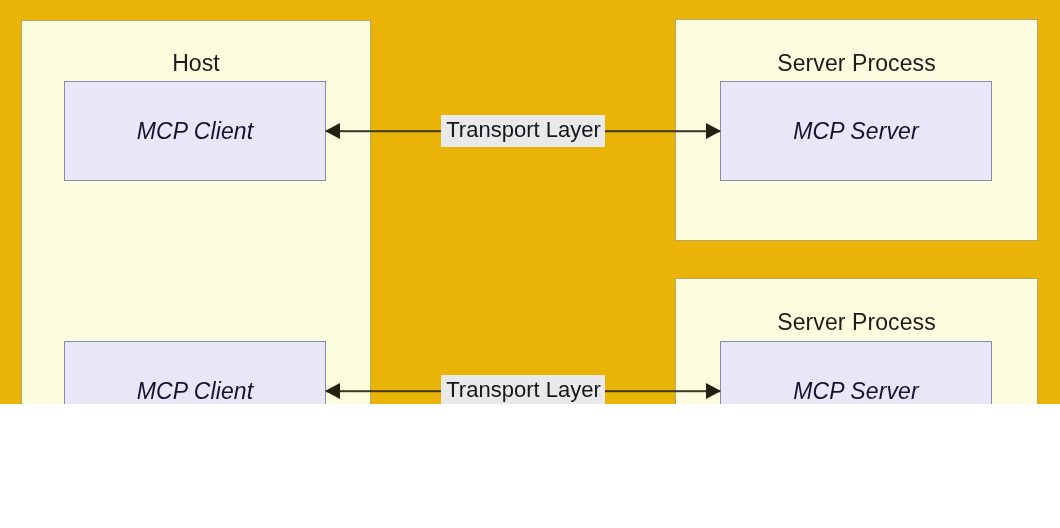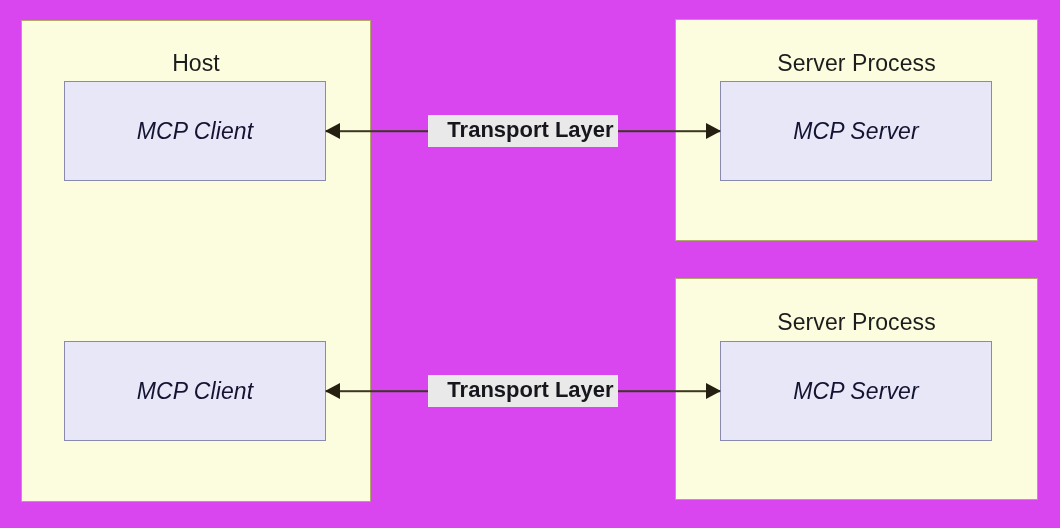--- a/index.html
+++ b/index.html
@@ -3,22 +3,22 @@
 <meta charset="utf-8">
 <style>
   html, body {
     margin: 0;
     padding: 0;
     background: #ffffff;
   }
   #canvas {
     position: relative;
     width: 1060px;
-    height: 528px;
-    background: #d946ef;
+    height: 404px;
+    background: #eab308;
     overflow: hidden;
     font-family: "Liberation Sans", sans-serif;
   }
 
   
   .container-box {
     position: absolute;
     background: #fcfcdf;
     border: 1px solid #b0a96a;
     box-sizing: border-box;
@@ -87,24 +87,23 @@
     border-bottom: 8px solid transparent;
     border-left: 15px solid #241f10;
   }
   .connector-label {
     position: relative;
     margin: 6px auto;
     background: #e9e9e9;
     color: #16161c;
     font-size: 22px;
     line-height: 1.28;
-    padding: 1px 4px 2px 19px;
+    padding: 1px 4px 2px 5px;
     white-space: nowrap;
     z-index: 2;
-    font-weight: bold;
   }
 </style>
 </head>
 <body>
 
 <div id="canvas">
 
   <div class="container-box" style="left:21px; top:20px; width:350px; height:482px;">
     <div class="container-title" style="top:29px;">Host</div>
   </div>

